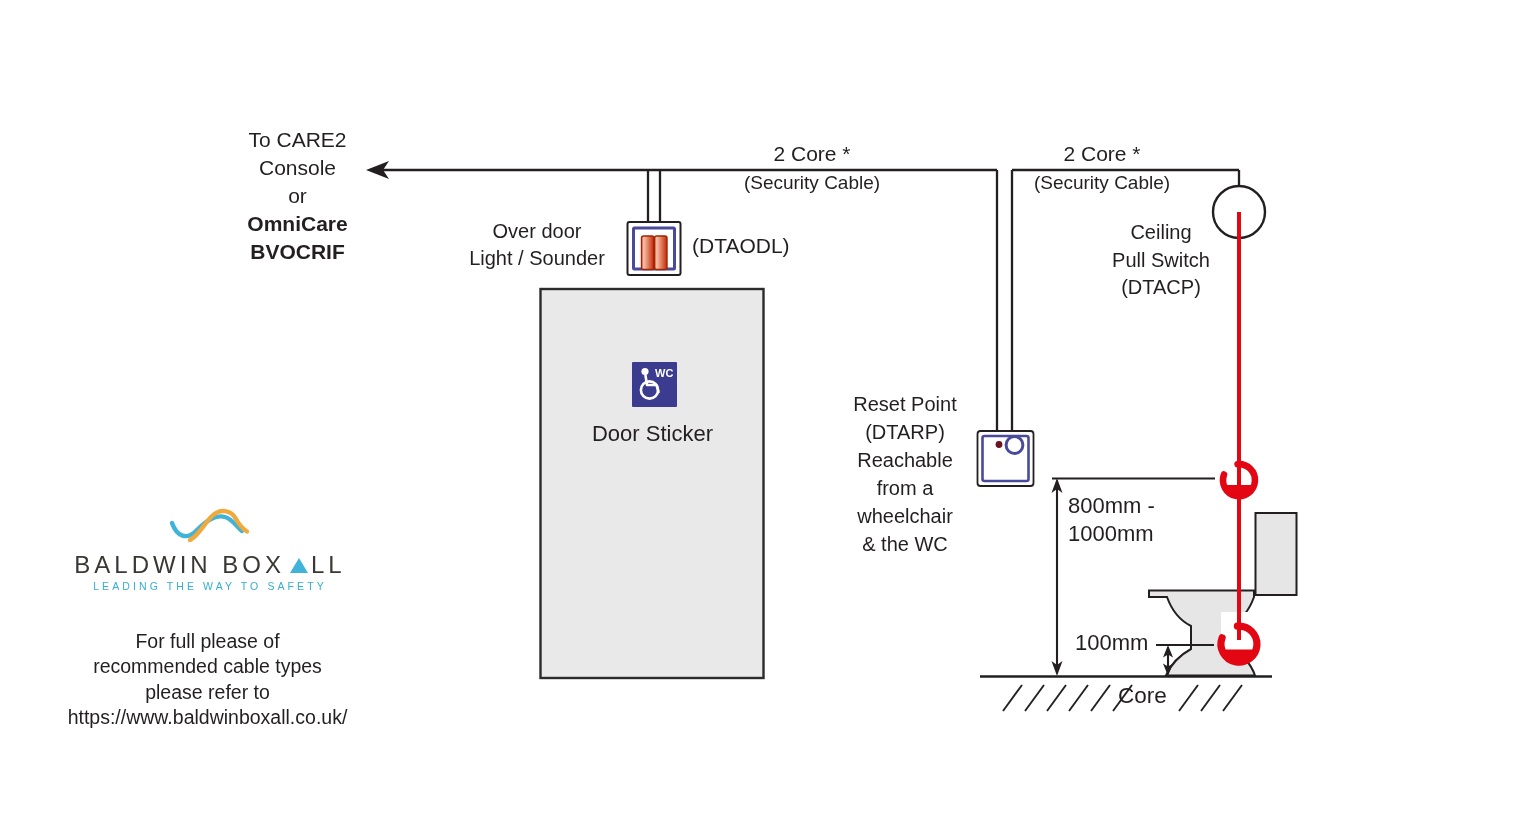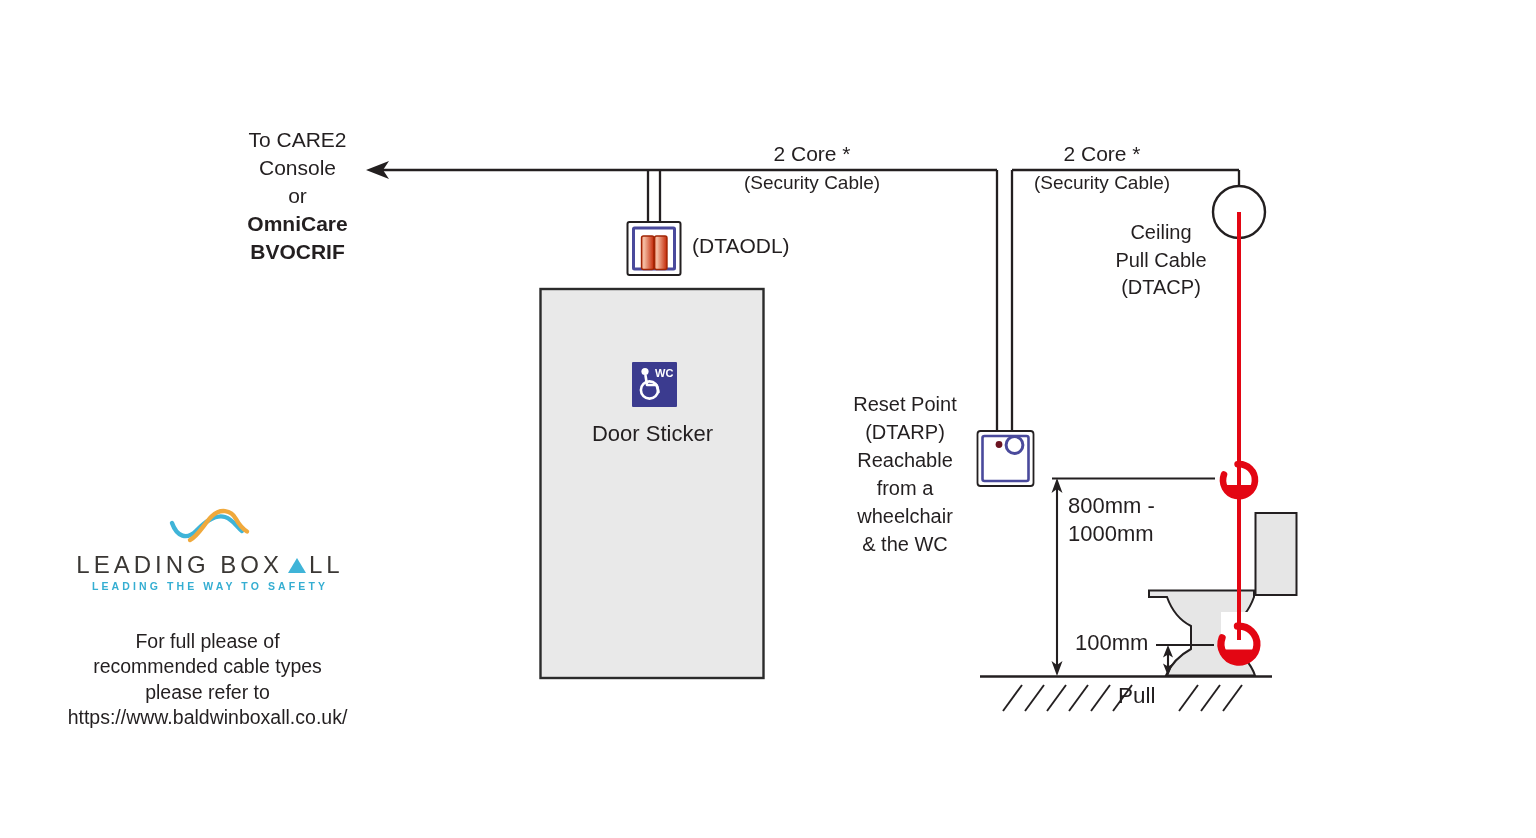--- a/index.html
+++ b/index.html
@@ -22,21 +22,21 @@
   .doorRect{fill:var(--doorFill);stroke:#2b2b2b;stroke-width:2.4;}
   .grayFill{fill:var(--toiletFill);stroke:var(--ink);stroke-width:2;}
   .whiteFill{fill:#fff;stroke:var(--ink);stroke-width:2.4;}
   .purpleStroke{stroke:var(--purple);fill:none;}
   .redStroke{stroke:var(--red);fill:none;}
   .redFill{fill:var(--red);stroke:none;}
   .logo-name{letter-spacing:4px;color:#3a3734;font-size:24px;}
   .logo-tri{display:inline-block;width:0;height:0;border-left:9px solid transparent;
     border-right:9px solid transparent;border-bottom:15px solid var(--logoBlue);
     margin:0 3px 0 5px;}
-  .logo-tag{letter-spacing:3.1px;color:var(--tagline);font-size:10.5px;font-weight:700;}
+  .logo-tag{letter-spacing:3.1px;color:var(--tagline);font-size:10.5px;font-weight:400;}
 </style>
 </head>
 <body>
 
 <div class="canvas">
 
   <svg class="layer" width="1536" height="838" viewBox="0 0 1536 838">
     <defs>
       <linearGradient id="barGrad" x1="0" y1="0" x2="1" y2="0">
         <stop offset="0" stop-color="#e0704d"></stop>
@@ -156,26 +156,30 @@
   <div class="tb center" style="left:729px;top:139px;width:166px;line-height:29px">
     <div style="font-size:21px">2 Core *</div>
     <div style="font-size:19px">(Security Cable)</div>
   </div>
 
   <div class="tb center" style="left:1019px;top:139px;width:166px;line-height:29px">
     <div style="font-size:21px">2 Core *</div>
     <div style="font-size:19px">(Security Cable)</div>
   </div>
 
+  <div class="tb center" style="left:457px;top:218px;width:160px;font-size:20px;line-height:27px">
+    <div>Over door</div>
+    <div>Light / Sounder</div>
+  </div>
 
   <div class="tb" style="left:692px;top:234px;font-size:21px">(DTAODL)</div>
 
   <div class="tb right" style="left:1090px;top:219px;width:142px;font-size:20px;line-height:27.5px">
     <div>Ceiling</div>
-    <div>Pull Cable</div>
+    <div>Pull Switch</div>
     <div>(DTACP)</div>
   </div>
 
   <div class="tb center" style="left:830px;top:390px;width:150px;font-size:20px;line-height:28px">
     <div>Reset Point</div>
     <div>(DTARP)</div>
     <div class="it">Reachable</div>
     <div class="it">from a</div>
     <div class="it">wheelchair</div>
     <div class="it">&amp; the WC</div>
@@ -183,24 +187,24 @@
 
   <div class="tb center" style="left:565px;top:421px;width:175px;font-size:22px">Door Sticker</div>
 
   <div class="tb" style="left:1068px;top:492px;font-size:22px;line-height:28px">
     <div>800mm -</div>
     <div>1000mm</div>
   </div>
 
   <div class="tb" style="left:1075px;top:630px;font-size:22px">100mm</div>
 
-  <div class="tb" style="left:1118px;top:683px;font-size:22.5px">Pull</div>
+  <div class="tb" style="left:1118px;top:683px;font-size:22.5px">Core</div>
 
   <div class="tb center logo-name" style="left:70px;top:551px;width:280px">
-    <span>LEADING BOX</span><span class="logo-tri"></span><span>LL</span>
+    <span>BALDWIN BOX</span><span class="logo-tri"></span><span>LL</span>
   </div>
   <div class="tb center logo-tag" style="left:70px;top:580px;width:280px">LEADING THE WAY TO SAFETY</div>
 
   <div class="tb center" style="left:36px;top:629px;width:343px;font-size:19.5px;line-height:25.4px">
     <div>For full please of</div>
     <div>recommended cable types</div>
     <div>please refer to</div>
     <div>https://www.baldwinboxall.co.uk/</div>
   </div>
 

